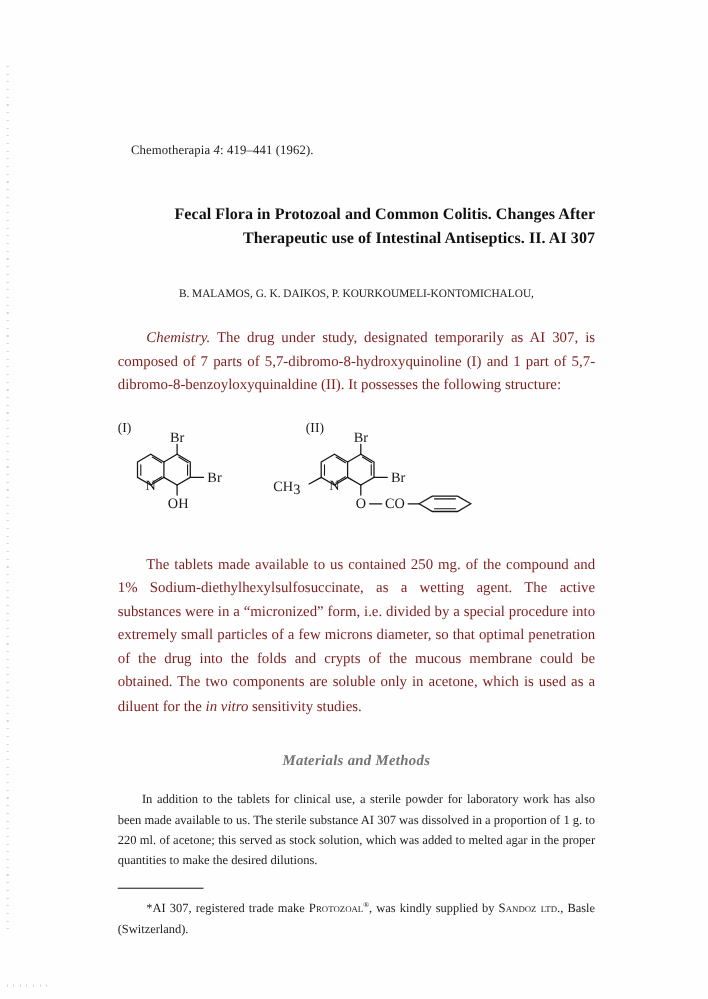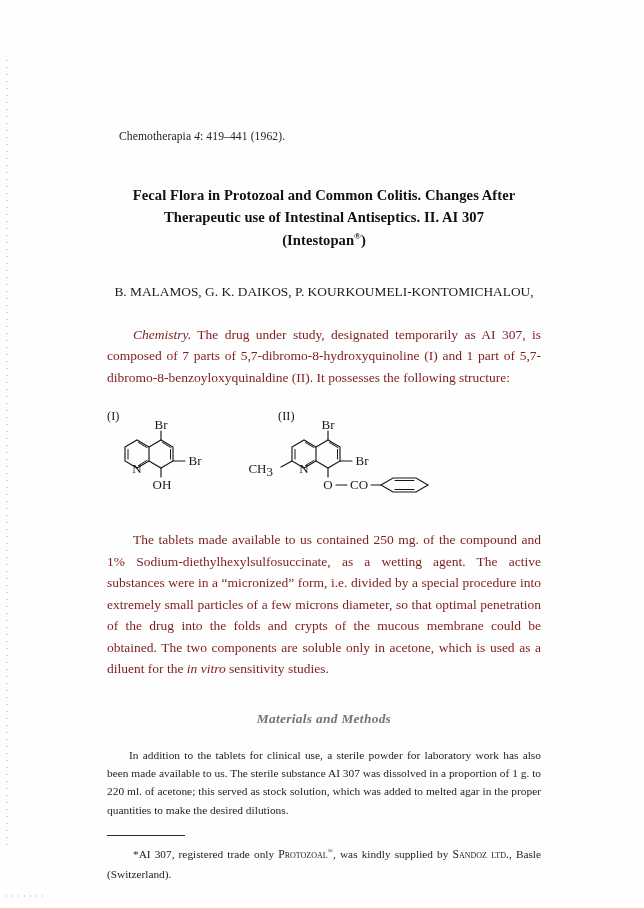--- a/index.html
+++ b/index.html
@@ -62,38 +62,38 @@
   .journal-ref {
     font-size: 11.6px;
     letter-spacing: 0.1px;
     color: #222;
     margin: 12px;
   }
   .journal-ref .vol { font-style: italic; }
 
   .title-block {
     margin: 41px 0 0 0;
-    text-align: center;
+    text-align: right;
     font-weight: bold;
     font-size: 14.6px;
     line-height: 1.54;
     letter-spacing: 0.05px;
     color: #111;
   }
   .title-block .ln { display: block; }
   sup.reg {
     font-size: 0.62em;
     vertical-align: super;
     line-height: 0;
   }
 
   .authors {
     margin: 30px 0 0 0;
     text-align: center;
-    font-size: 13px;
+    font-size: 10px;
     line-height: 1.66;
     color: #1b1b1b;
   }
   .authors .ln { display: block; }
   .sc {
     font-variant: small-caps;
     font-size: 1.03em;
   }
 
   .body-para {
@@ -177,21 +177,20 @@
 
   <div class="content">
 
     <p class="journal-ref">
       <span>Chemotherapia</span><span>&nbsp;</span><span class="vol">4</span><span>:&nbsp;</span><span>419–441</span><span>&nbsp;</span><span>(1962)</span><span>.</span>
     </p>
 
     <h1 class="title-block">
       <span class="ln">Fecal Flora in Protozoal and Common Colitis. Changes After</span>
       <span class="ln">Therapeutic use of Intestinal Antiseptics. II. AI 307</span>
-      <span class="ln"><span>(Intestopan</span><sup class="reg">®</sup><span>)</span></span>
     </h1>
 
     <div class="authors">
       <span class="ln sc">B. MALAMOS, G. K. DAIKOS, P. KOURKOUMELI-KONTOMICHALOU,</span>
     </div>
 
     <p class="body-para">
       <span class="indent"></span><i>Chemistry.</i><span> The drug under study, designated temporarily as AI 307, is composed of 7 parts of 5,7-dibromo-8-hydroxyquinoline (I) and 1 part of 5,7-dibromo-8-benzoyloxyquinaldine (II). It possesses the following structure:</span>
     </p>
 
@@ -276,17 +275,17 @@
 
     <h2 class="section-heading">Materials and Methods</h2>
 
     <p class="small-para">
       <span class="indent"></span><span>In addition to the tablets for clinical use, a sterile powder for laboratory work has also been made available to us. The sterile substance AI 307 was dissolved in a proportion of 1 g. to 220 ml. of acetone; this served as stock solution, which was added to melted agar in the proper quantities to make the desired dilutions.</span>
     </p>
 
     <div class="footnote-rule"></div>
 
     <p class="footnote">
-      <span class="indent"></span><span>*AI 307, registered trade only </span><span class="sc">Protozoal</span><sup class="reg">®</sup><span>, was kindly supplied by </span><span class="sc">Sandoz ltd.</span><span>, Basle (Switzerland).</span>
+      <span class="indent"></span><span>*AI 307, registered trade make </span><span class="sc">Protozoal</span><sup class="reg">®</sup><span>, was kindly supplied by </span><span class="sc">Sandoz ltd.</span><span>, Basle (Switzerland).</span>
     </p>
 
   </div>
 </div>
 
 </body></html>

